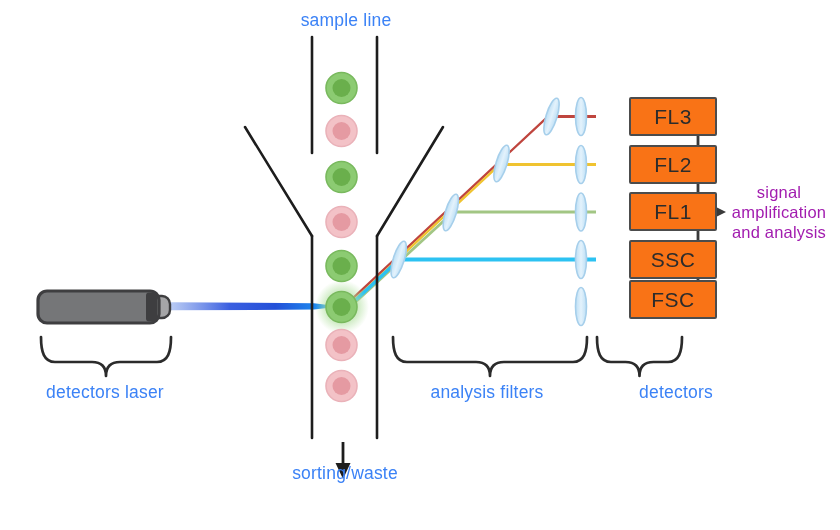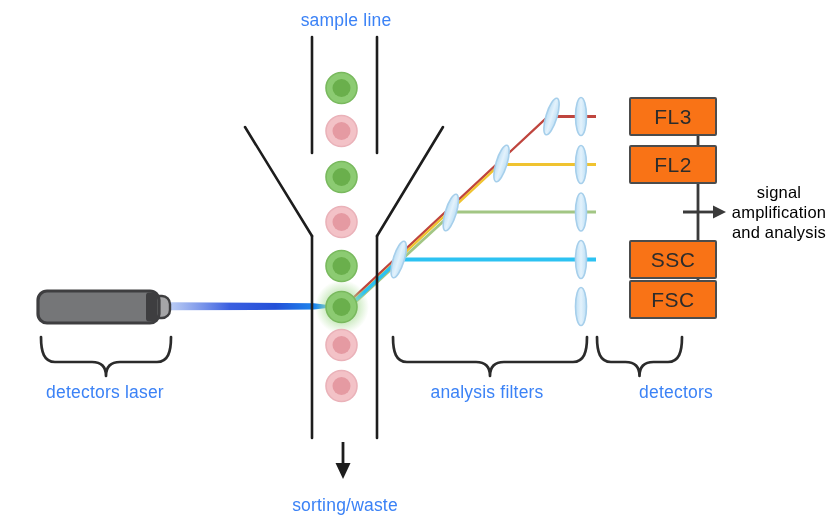--- a/index.html
+++ b/index.html
@@ -7,21 +7,21 @@
     position:relative;width:840px;height:530px;background:#ffffff;overflow:hidden;
     font-family:"Liberation Sans",sans-serif;
   }
   .stage svg{position:absolute;left:0;top:0;}
   .lbl{
     position:absolute;transform:translateX(-50%);
     font-size:17.5px;color:#3b82f6;white-space:nowrap;letter-spacing:.2px;
   }
   .signal-lbl{
     position:absolute;left:779px;top:182px;transform:translateX(-50%);
-    text-align:center;font-size:16.5px;line-height:20px;color:#000000;
+    text-align:center;font-size:16.5px;line-height:20px;color:#a21caf;
     white-space:pre-line;letter-spacing:.2px;
   }
   .det-box{
     position:absolute;left:595px;width:88px;height:39px;box-sizing:border-box;
     background:#f97316;border:2.5px solid #4c4c4c;border-radius:2px;
     display:flex;align-items:center;justify-content:center;
     font-size:21px;color:#2c2c2c;letter-spacing:.5px;margin-left:34px;
   }
   .b-fl3{top:97px}.b-fl2{top:145px}.b-fl1{top:192px}.b-ssc{top:240px}.b-fsc{top:280px}
 </style>
@@ -153,23 +153,24 @@
       <path d="M41 337 C41 352 44 362 55 362 H92 C101 362 106 366 106 376 C106 366 111 362 120 362 H157 C168 362 171 352 171 337"></path>
       <path d="M393 337 C393 352 396 362 407 362 H476 C485 362 490 366 490 376 C490 366 495 362 504 362 H573 C584 362 587 352 587 337"></path>
       <path d="M597 337 C597 352 600 362 611 362 H625.5 C634.5 362 639.5 366 639.5 376 C639.5 366 644.5 362 653.5 362 H668 C679 362 682 352 682 337"></path>
     </g>
   </svg>
 
   <div class="lbl" style="left:346px;top:10px">sample line</div>
   <div class="lbl" style="left:105px;top:382px">detectors laser</div>
   <div class="lbl" style="left:487px;top:382px">analysis filters</div>
   <div class="lbl" style="left:676px;top:382px">detectors</div>
-  <div class="lbl" style="left:345px;top:495px">sorting/waste</div>
+  <div class="lbl" style="left:345px;top:463px">sorting/waste</div>
   <div class="signal-lbl">signal
 amplification
 and analysis</div>
 
   <div class="det-box b-fl3">FL3</div>
   <div class="det-box b-fl2">FL2</div>
+  <div class="det-box b-fl1">FL1</div>
   <div class="det-box b-ssc">SSC</div>
   <div class="det-box b-fsc">FSC</div>
 
 </div>
 
 </body></html>

